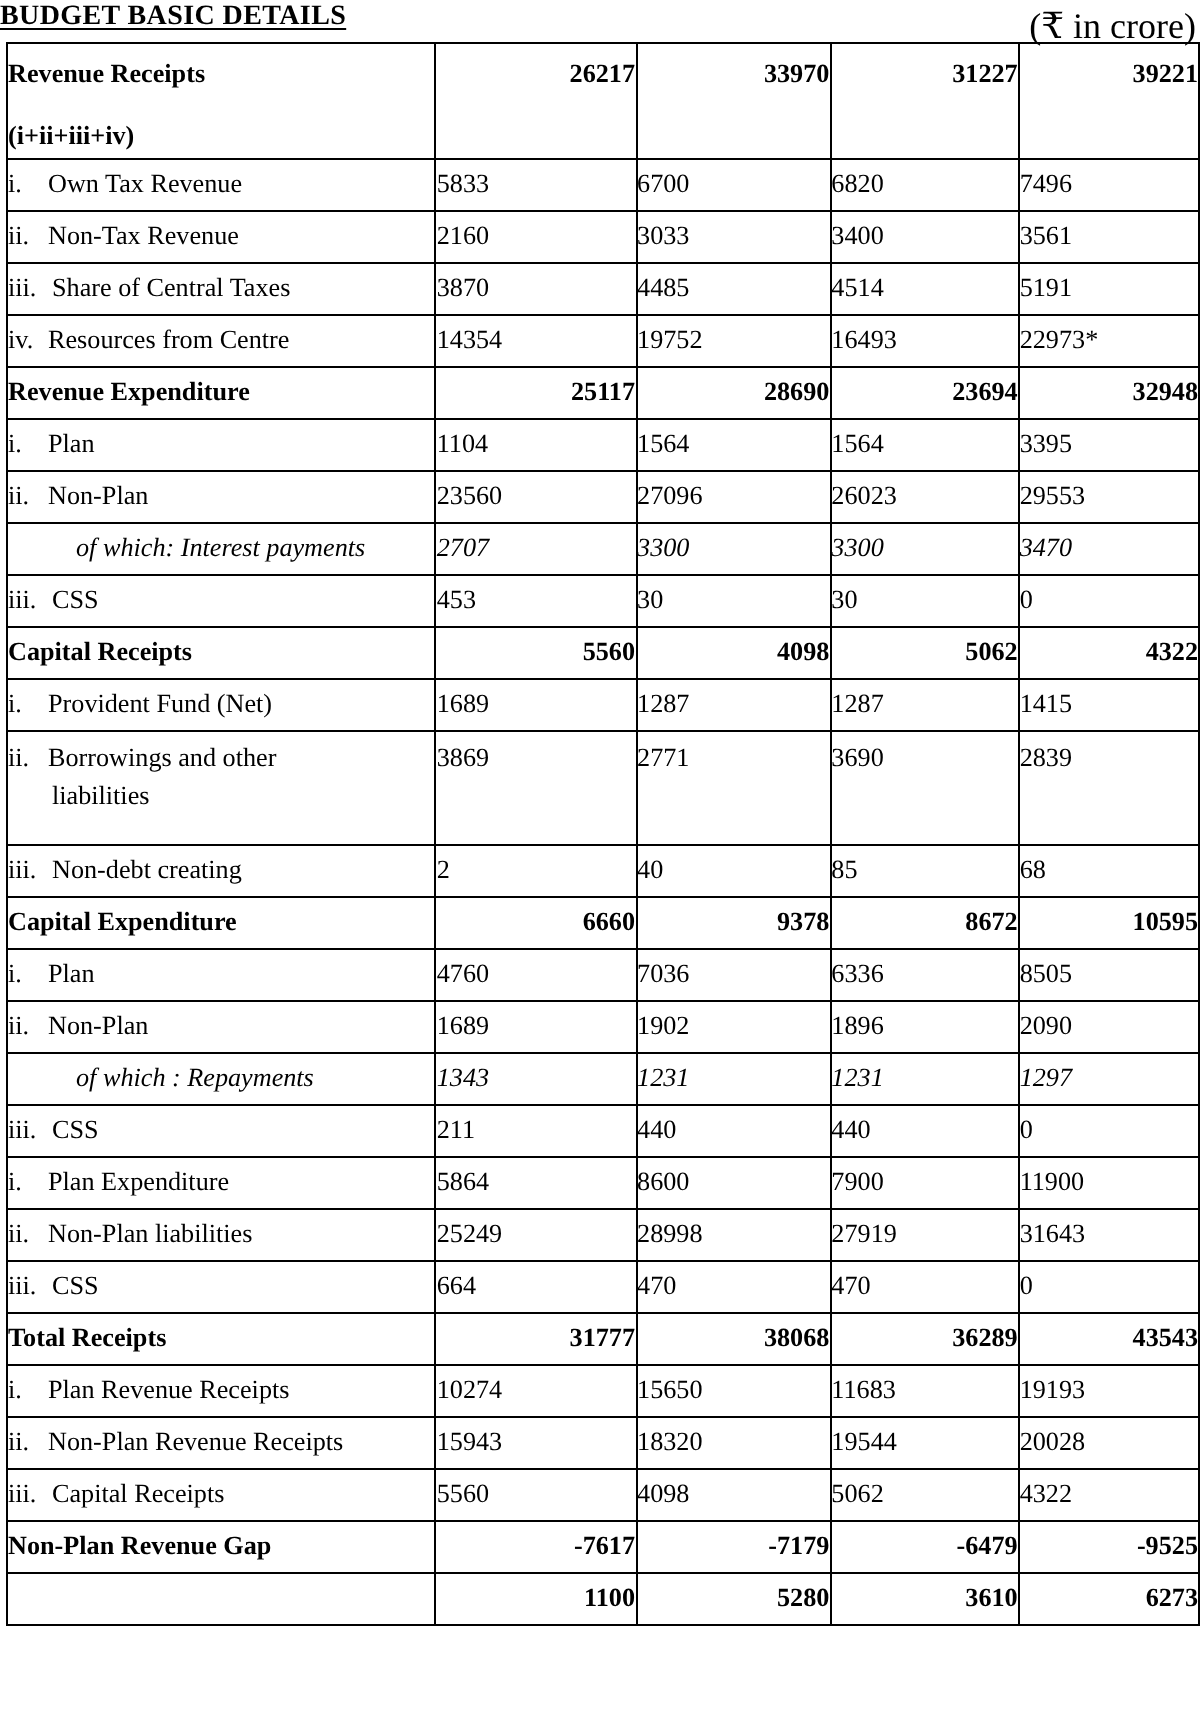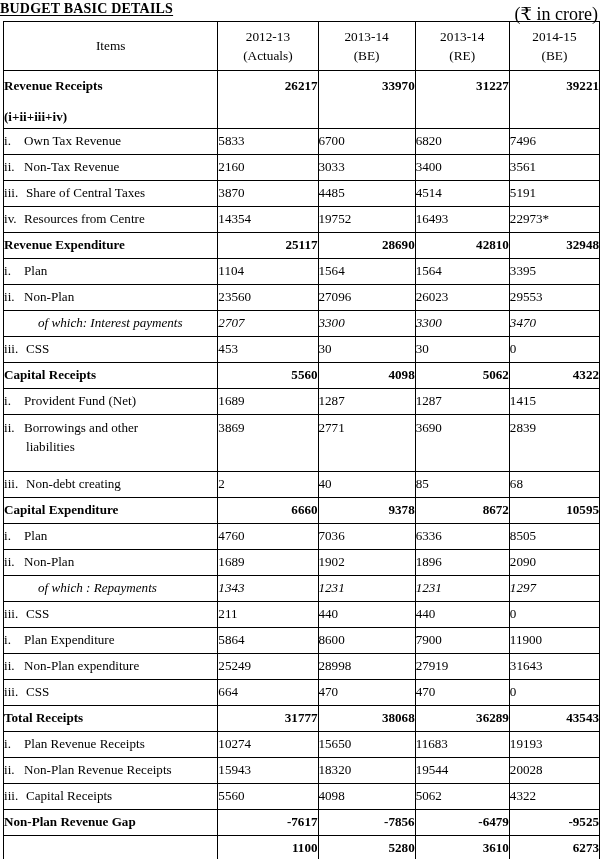--- a/index.html
+++ b/index.html
@@ -127,41 +127,20 @@
 
   <table class="budget">
     <colgroup>
       <col class="c-item">
         <col class="c-d1">
         <col class="c-d2">
         <col class="c-d3">
         <col class="c-d4">
     </colgroup>
     <tbody id="table-body">
-        <tr class="head">
-          <td class="item-head">
-            <span class="hline1">Items</span>
-          </td>
-          <td>
-            <span class="hline1">2012-13</span>
-            <span class="hline2">(Actuals)</span>
-          </td>
-          <td>
-            <span class="hline1">2013-14</span>
-            <span class="hline2">(BE)</span>
-          </td>
-          <td>
-            <span class="hline1">2013-14</span>
-            <span class="hline2">(RE)</span>
-          </td>
-          <td>
-            <span class="hline1">2014-15</span>
-            <span class="hline2">(BE)</span>
-          </td>
-        </tr>
         <tr class="section tall">
           <td class="item">
             <span class="wrap2">Revenue Receipts</span>
             <span class="sub2">(i+ii+iii+iv)</span>
           </td>
           <td class="val-r">26217</td>
           <td class="val-r">33970</td>
           <td class="val-r">31227</td>
           <td class="val-r">39221</td>
         </tr>
@@ -190,21 +169,21 @@
           <td class="item"><span class="rn">iv.</span><span>Resources from Centre</span></td>
           <td class="val">14354</td>
           <td class="val">19752</td>
           <td class="val">16493</td>
           <td class="val">22973*</td>
         </tr>
         <tr class="section">
           <td class="item"><span>Revenue Expenditure</span></td>
           <td class="val-r">25117</td>
           <td class="val-r">28690</td>
-          <td class="val-r">42810</td>
+          <td class="val-r">23694</td>
           <td class="val-r">32948</td>
         </tr>
         <tr class="data">
           <td class="item"><span class="rn">i.</span><span>Plan</span></td>
           <td class="val">1104</td>
           <td class="val">1564</td>
           <td class="val">1564</td>
           <td class="val">3395</td>
         </tr>
         <tr class="data">
@@ -295,21 +274,21 @@
           <td class="val">0</td>
         </tr>
         <tr class="data">
           <td class="item"><span class="rn">i.</span><span>Plan Expenditure</span></td>
           <td class="val">5864</td>
           <td class="val">8600</td>
           <td class="val">7900</td>
           <td class="val">11900</td>
         </tr>
         <tr class="data">
-          <td class="item"><span class="rn">ii.</span><span>Non-Plan expenditure</span></td>
+          <td class="item"><span class="rn">ii.</span><span>Non-Plan liabilities</span></td>
           <td class="val">25249</td>
           <td class="val">28998</td>
           <td class="val">27919</td>
           <td class="val">31643</td>
         </tr>
         <tr class="data">
           <td class="item"><span class="rn-wide">iii.</span><span>CSS</span></td>
           <td class="val">664</td>
           <td class="val">470</td>
           <td class="val">470</td>
@@ -339,21 +318,21 @@
         <tr class="data">
           <td class="item"><span class="rn-wide">iii.</span><span>Capital Receipts</span></td>
           <td class="val">5560</td>
           <td class="val">4098</td>
           <td class="val">5062</td>
           <td class="val">4322</td>
         </tr>
         <tr class="section">
           <td class="item"><span>Non-Plan Revenue Gap</span></td>
           <td class="val-r">-7617</td>
-          <td class="val-r">-7856</td>
+          <td class="val-r">-7179</td>
           <td class="val-r">-6479</td>
           <td class="val-r">-9525</td>
         </tr>
         <tr class="section">
           <td class="item"></td>
           <td class="val-r">1100</td>
           <td class="val-r">5280</td>
           <td class="val-r">3610</td>
           <td class="val-r">6273</td>
         </tr>

